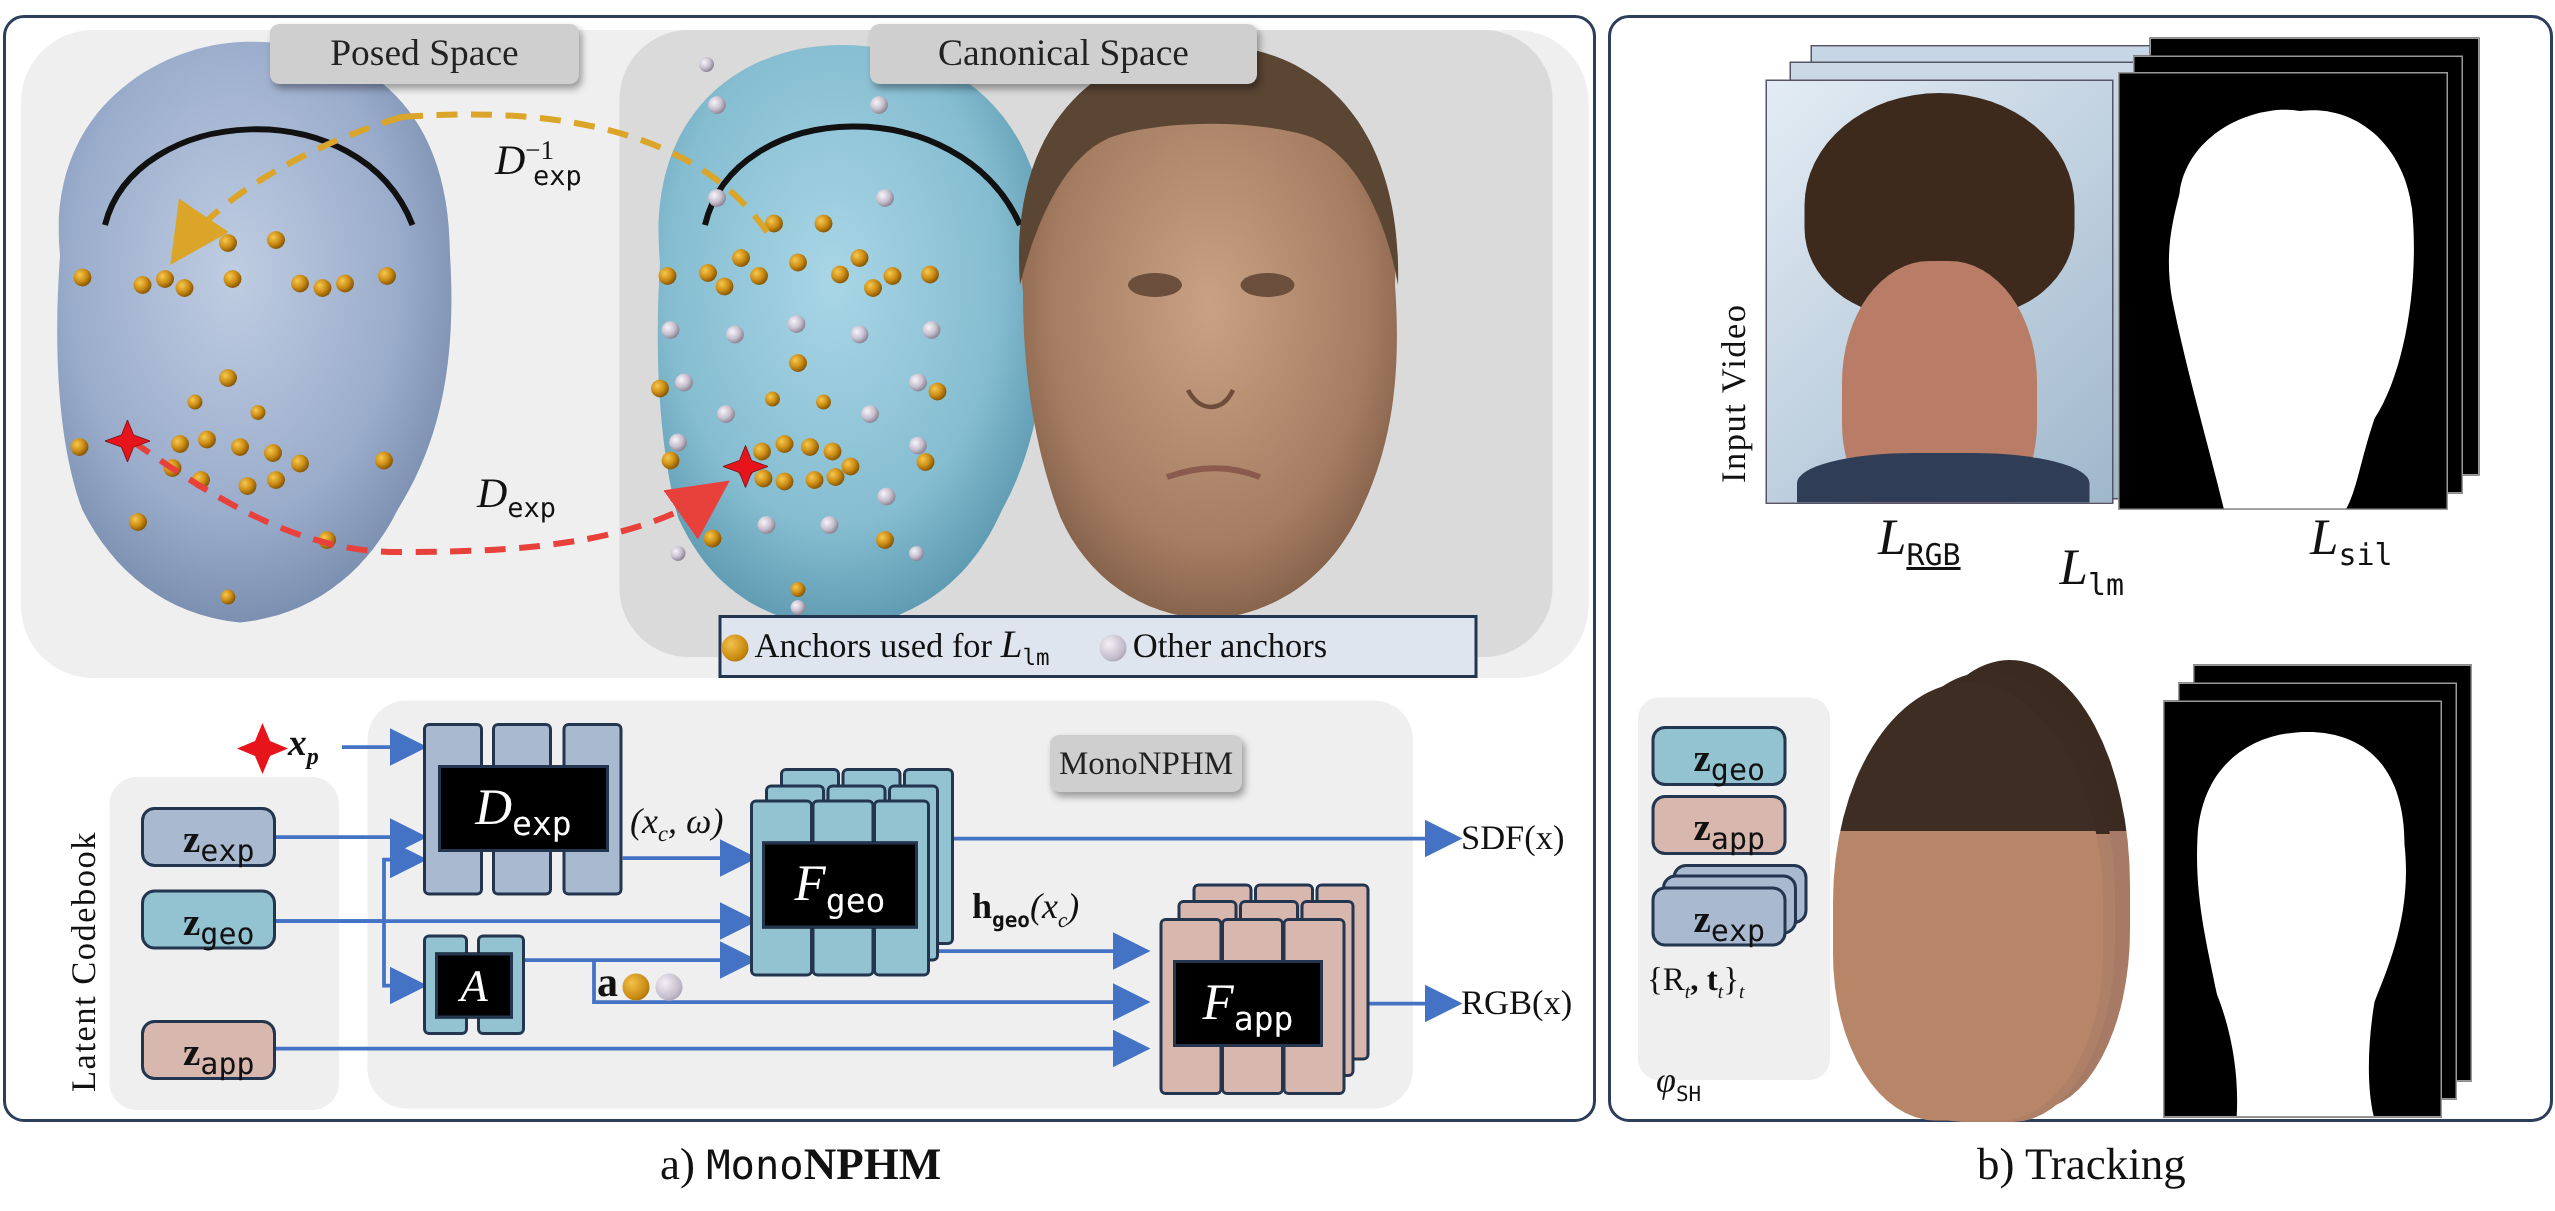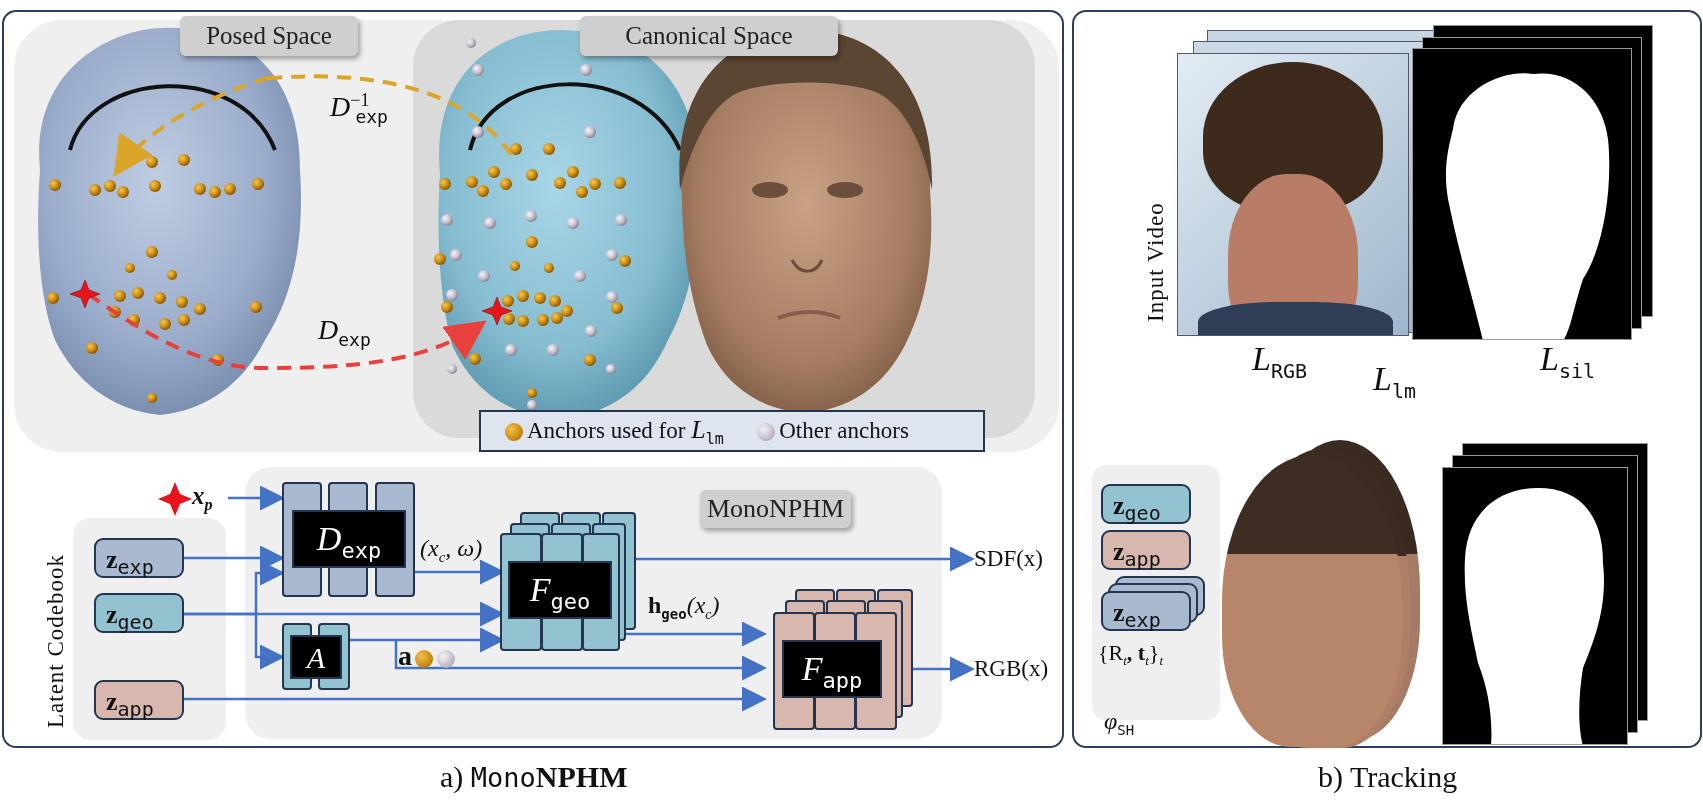--- a/index.html
+++ b/index.html
@@ -1,30 +1,30 @@
 <!DOCTYPE html>
 <html><head>
 <meta charset="utf-8">
 <style>
   html,body{margin:0;padding:0;background:#ffffff;}
   body{width:1703px;height:807px;position:relative;overflow:hidden;font-family:"Liberation Serif","DejaVu Serif",serif;color:#111;}
   .abs{position:absolute;}
   .panel{position:absolute;border:2px solid #2c3e5c;border-radius:14px;background:#fff;box-sizing:border-box;}
   .soft{position:absolute;border-radius:40px;}
   .label-chip{position:absolute;background:#cfcfcf;border-radius:6px;box-shadow:2px 3px 5px rgba(0,0,0,.35);font-size:25px;text-align:center;line-height:40px;color:#222;}
-  .zbox{position:absolute;border:2px solid #23354f;border-radius:9px;box-sizing:border-box;font-size:26px;font-weight:bold;padding-left:10px;line-height:40px;}
+  .zbox{position:absolute;border:2px solid #23354f;border-radius:9px;box-sizing:border-box;font-size:26px;font-weight:bold;padding-left:26px;line-height:40px;}
   .zbox sub{font-weight:normal;font-family:"DejaVu Sans Mono","Liberation Mono",monospace;font-size:20px;vertical-align:-6px;}
   .col{position:absolute;border:2px solid #23354f;border-radius:4px;box-sizing:border-box;}
   .blackbox{position:absolute;background:#000;border:2px solid #23354f;box-sizing:border-box;color:#fff;text-align:center;font-style:italic;font-size:34px;}
   .blackbox sub{font-style:normal;font-family:"DejaVu Sans Mono","Liberation Mono",monospace;font-size:22px;}
   .mathlbl{position:absolute;font-style:italic;font-size:24px;white-space:nowrap;}
   .mono{font-family:"DejaVu Sans Mono","Liberation Mono",monospace;font-style:normal;}
   .caption{position:absolute;font-size:30px;text-align:center;white-space:nowrap;}
   .vert{position:absolute;transform:rotate(-90deg);transform-origin:left top;font-size:24px;white-space:nowrap;letter-spacing:1px;}
-  .legend{position:absolute;background:#dfe5ee;border:2px solid #23354f;box-sizing:border-box;font-size:23px;line-height:36px;padding-left:24px;white-space:nowrap;}
+  .legend{position:absolute;background:#dfe5ee;border:2px solid #23354f;box-sizing:border-box;font-size:23px;line-height:36px;padding-left:0;white-space:nowrap;}
   .ball{display:inline-block;width:18px;height:18px;border-radius:50%;vertical-align:-3px;margin-right:4px;}
   .gold{background:radial-gradient(circle at 35% 35%,#f3c14a,#c98a12 60%,#8a5a05);}
   .grey{background:radial-gradient(circle at 35% 35%,#f4f0f6,#c3bccb 60%,#8e8796);}
   .frame{position:absolute;border:1px solid #556;box-sizing:border-box;}
   svg{position:absolute;left:0;top:0;overflow:visible;}
 </style>
 </head>
 <body>
 
 <div class="panel" style="left:2px;top:10px;width:1062px;height:738px;"></div>
@@ -205,21 +205,21 @@
   <line x1="850" y1="669" x2="970" y2="669" stroke="#4472c4" stroke-width="2.5" marker-end="url(#arrBlue)"></line>
 
   <path d="M1152,385 L1610,385" stroke="#a9c0e4" stroke-width="3" stroke-dasharray="5,5" fill="none"></path>
   <path d="M1152,385 L1152,458" stroke="#a9c0e4" stroke-width="3" stroke-dasharray="5,5" fill="none" marker-end="url(#arrLight)"></path>
   <line x1="1337" y1="345" x2="1337" y2="410" stroke="#4472c4" stroke-width="3" marker-end="url(#arrBlue)" marker-start="url(#arrBlueStart)"></line>
   <line x1="1438" y1="345" x2="1438" y2="410" stroke="#4472c4" stroke-width="3" marker-end="url(#arrBlue)" marker-start="url(#arrBlueStart)"></line>
   <line x1="1622" y1="345" x2="1622" y2="410" stroke="#4472c4" stroke-width="3" marker-end="url(#arrBlue)" marker-start="url(#arrBlueStart)"></line>
   <path d="M1192,462 A14,14 0 1,1 1218,480" stroke="#4472c4" stroke-width="3" fill="none"></path>
 </svg>
 
-<div class="label-chip" style="left:180px;top:16px;width:178px;height:40px;">Posed Space</div>
+<div class="label-chip" style="left:180px;top:16px;width:206px;height:40px;">Posed Space</div>
 <div class="label-chip" style="left:580px;top:16px;width:258px;height:40px;">Canonical Space</div>
 
 <div class="mathlbl" style="left:330px;top:90px;font-size:28px;">
   <span>D</span><sup style="font-size:18px;font-style:normal;">−1</sup><sub class="mono" style="font-size:18px;margin-left:-14px;">exp</sub>
 </div>
 <div class="mathlbl" style="left:318px;top:314px;font-size:28px;">
   <span>D</span><sub class="mono" style="font-size:18px;">exp</sub>
 </div>
 
 <div class="legend" style="left:479px;top:410px;width:506px;height:42px;">
@@ -277,21 +277,21 @@
   <div class="col" style="left:551px;top:523px;width:40px;height:118px;background:#93c2d0;"></div>
   <div class="col" style="left:592px;top:523px;width:34px;height:118px;background:#93c2d0;"></div>
   <div class="col" style="left:500px;top:533px;width:42px;height:118px;background:#93c2d0;"></div>
   <div class="col" style="left:541px;top:533px;width:42px;height:118px;background:#93c2d0;"></div>
   <div class="col" style="left:582px;top:533px;width:38px;height:118px;background:#93c2d0;"></div>
   <div class="blackbox" style="left:508px;top:561px;width:104px;height:58px;line-height:54px;">
     <span>F</span><sub>geo</sub>
   </div>
 </div>
 
-<div class="label-chip" style="left:700px;top:490px;width:151px;height:38px;line-height:38px;font-size:26px;">MonoNPHM</div>
+<div class="label-chip" style="left:700px;top:490px;width:128px;height:38px;line-height:38px;font-size:22px;">MonoNPHM</div>
 
 <div class="mathlbl" style="left:648px;top:592px;font-size:24px;">
   <b style="font-style:normal;">h</b><sub class="mono" style="font-size:14px;font-weight:bold;">geo</sub><span>(x</span><sub style="font-size:14px;">c</sub><span>)</span>
 </div>
 
 <div>
   <div class="col" style="left:795px;top:589px;width:40px;height:118px;background:#d7b7ae;"></div>
   <div class="col" style="left:836px;top:589px;width:40px;height:118px;background:#d7b7ae;"></div>
   <div class="col" style="left:877px;top:589px;width:36px;height:118px;background:#d7b7ae;"></div>
   <div class="col" style="left:785px;top:600px;width:40px;height:118px;background:#d7b7ae;"></div>
@@ -327,21 +327,21 @@
 
 <div class="frame" style="left:1433px;top:25px;width:220px;height:292px;background:#000;border-color:#999;"></div>
 <div class="frame" style="left:1422px;top:37px;width:220px;height:292px;background:#000;border-color:#999;"></div>
 <div class="frame" style="left:1412px;top:48px;width:220px;height:292px;background:#000;border-color:#999;overflow:hidden;">
   <svg width="220" height="292">
       <path d="M40,80 C45,40 90,20 120,25 C160,20 190,50 195,90 C200,140 190,200 170,230 C160,260 158,280 150,292 L70,292 C60,250 45,200 35,150 C30,120 35,100 40,80 Z" fill="#fff"></path>
     </svg>
 </div>
 
 <div class="mathlbl" style="left:1252px;top:340px;font-size:34px;">
-  <span>L</span><sub class="mono" style="font-size:20px;">RGB</sub>
+  <span>L</span><sub class="mono" style="font-size:20px;text-decoration:underline;">RGB</sub>
 </div>
 <div class="mathlbl" style="left:1373px;top:340px;font-size:34px;margin-top:20px;">
   <span>L</span><sub class="mono" style="font-size:20px;">lm</sub>
 </div>
 <div class="mathlbl" style="left:1540px;top:340px;font-size:34px;">
   <span>L</span><sub class="mono" style="font-size:20px;">sil</sub>
 </div>
 
 <div class="abs" style="left:1092px;top:465px;width:128px;height:255px;background:#efefef;border-radius:14px;"></div>
 <div class="zbox" style="left:1101px;top:484px;width:90px;height:40px;background:#93c2d0;">

